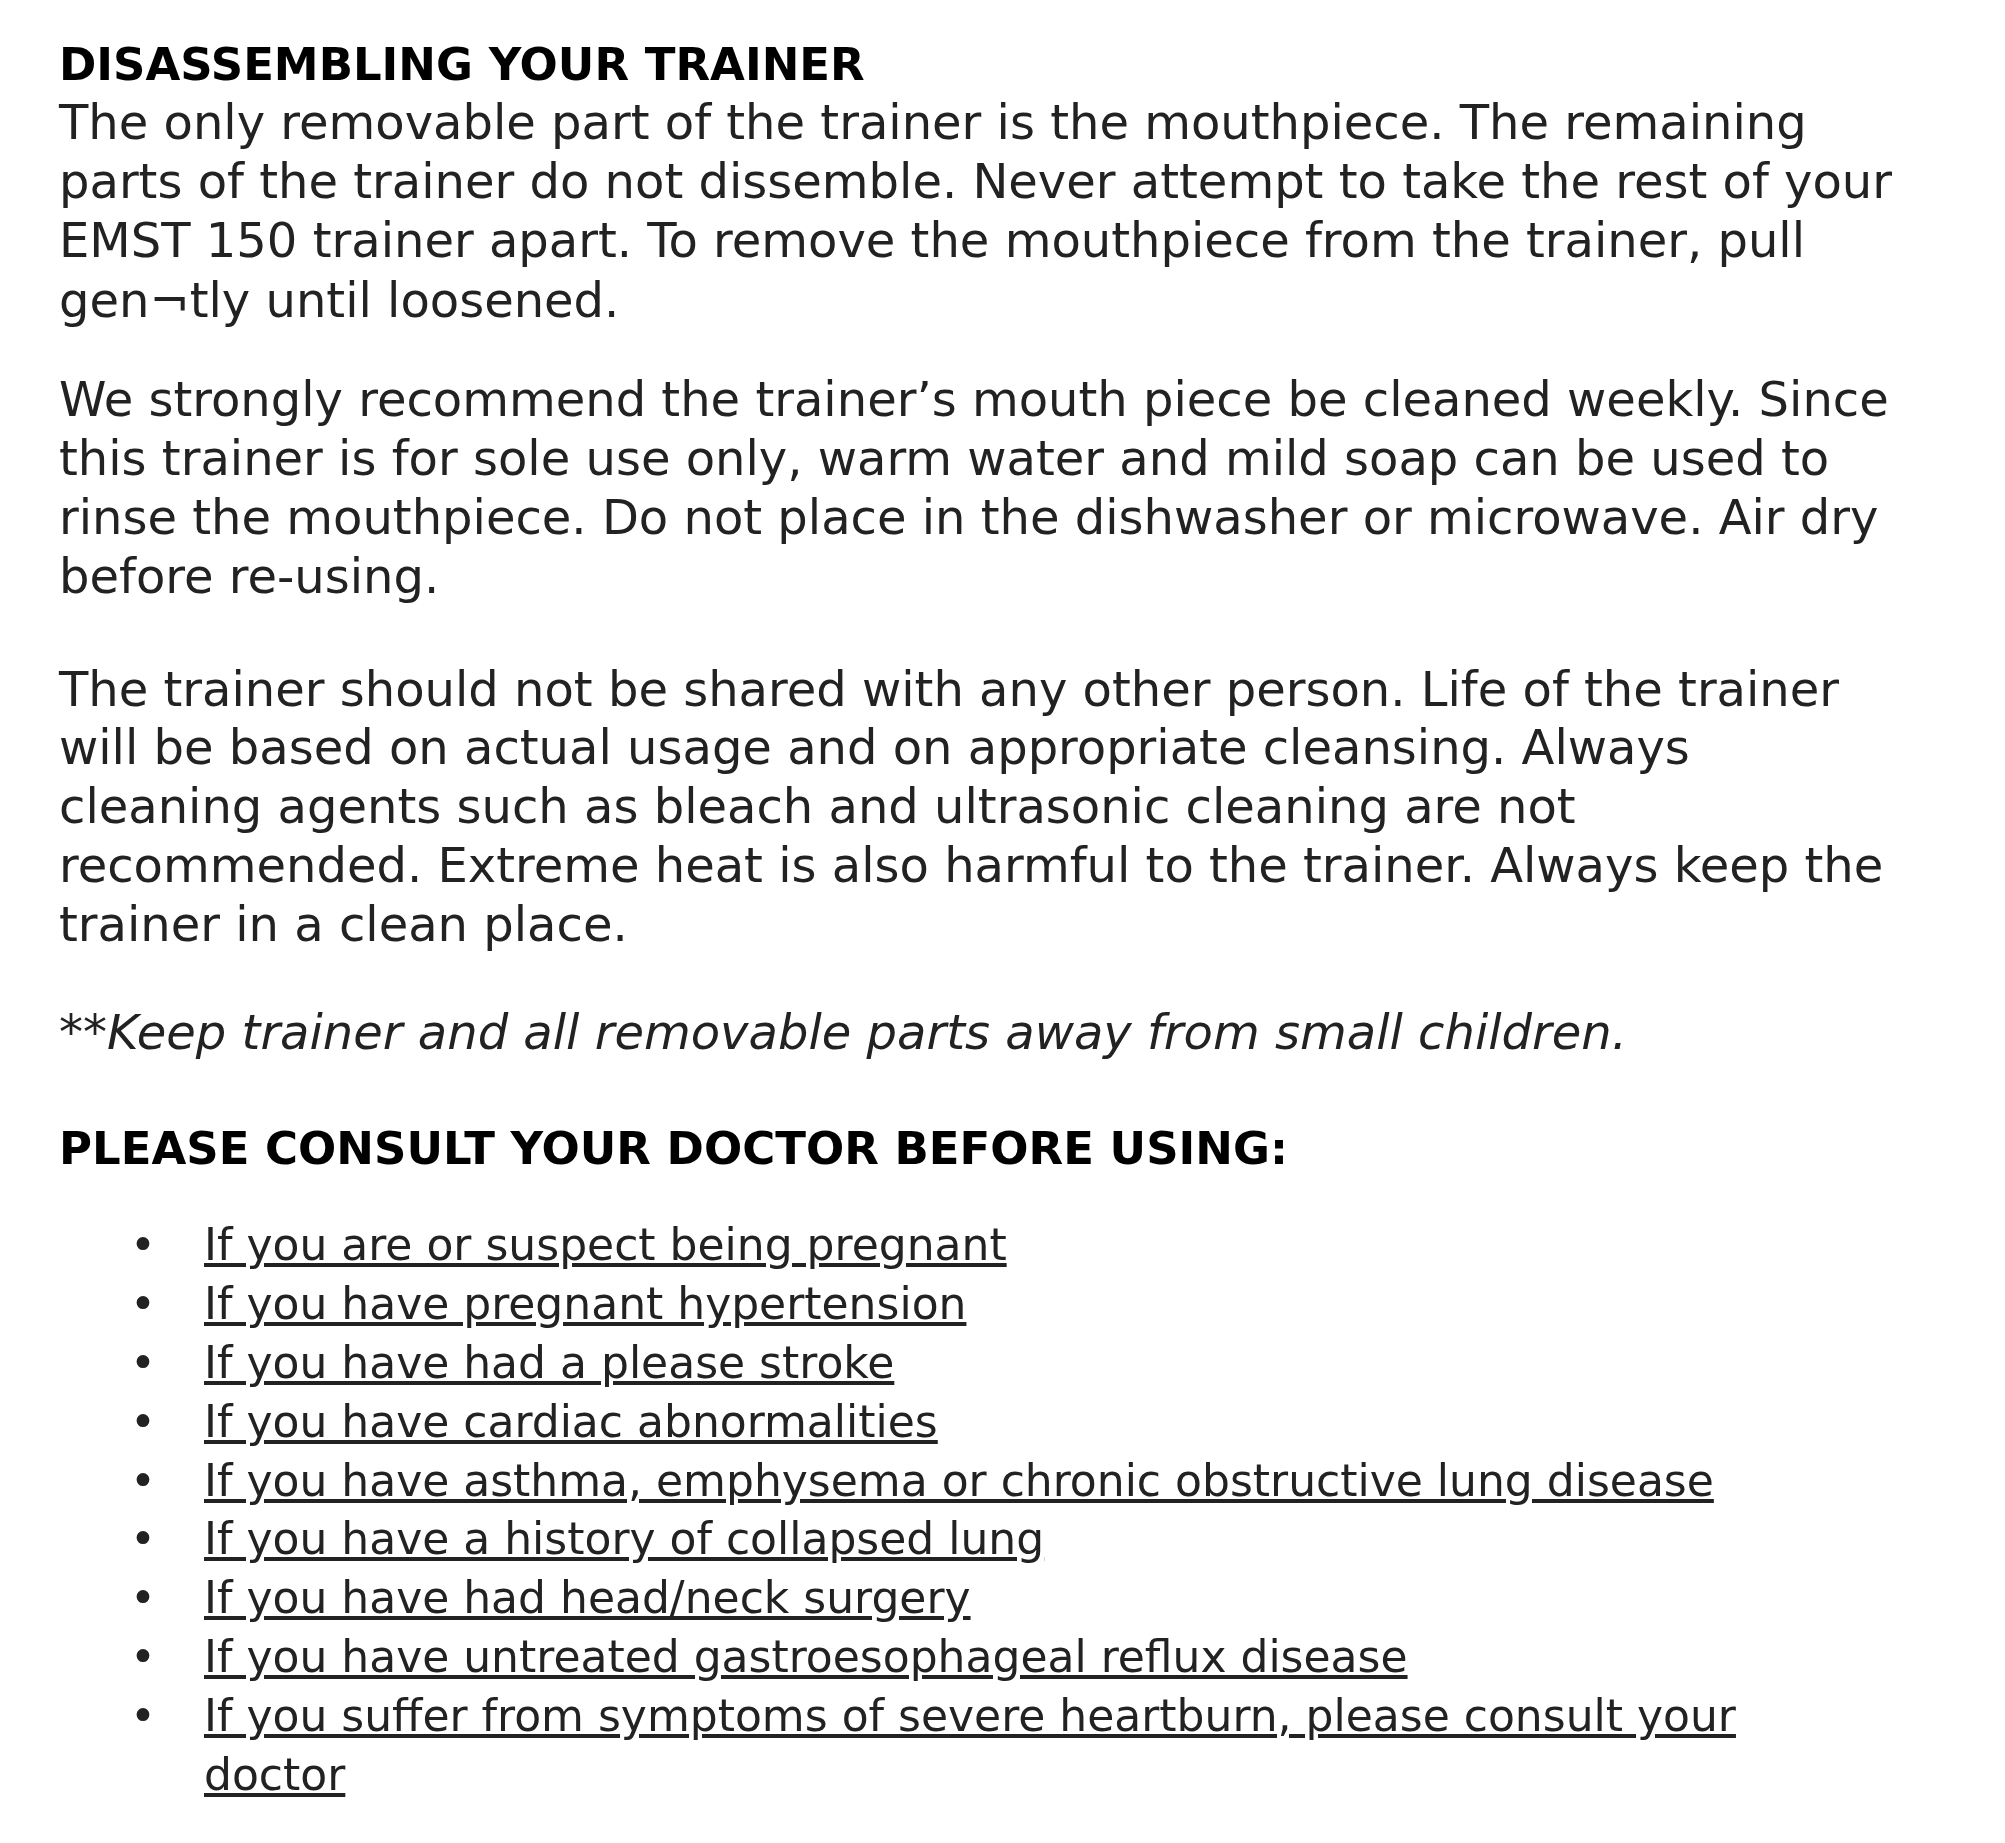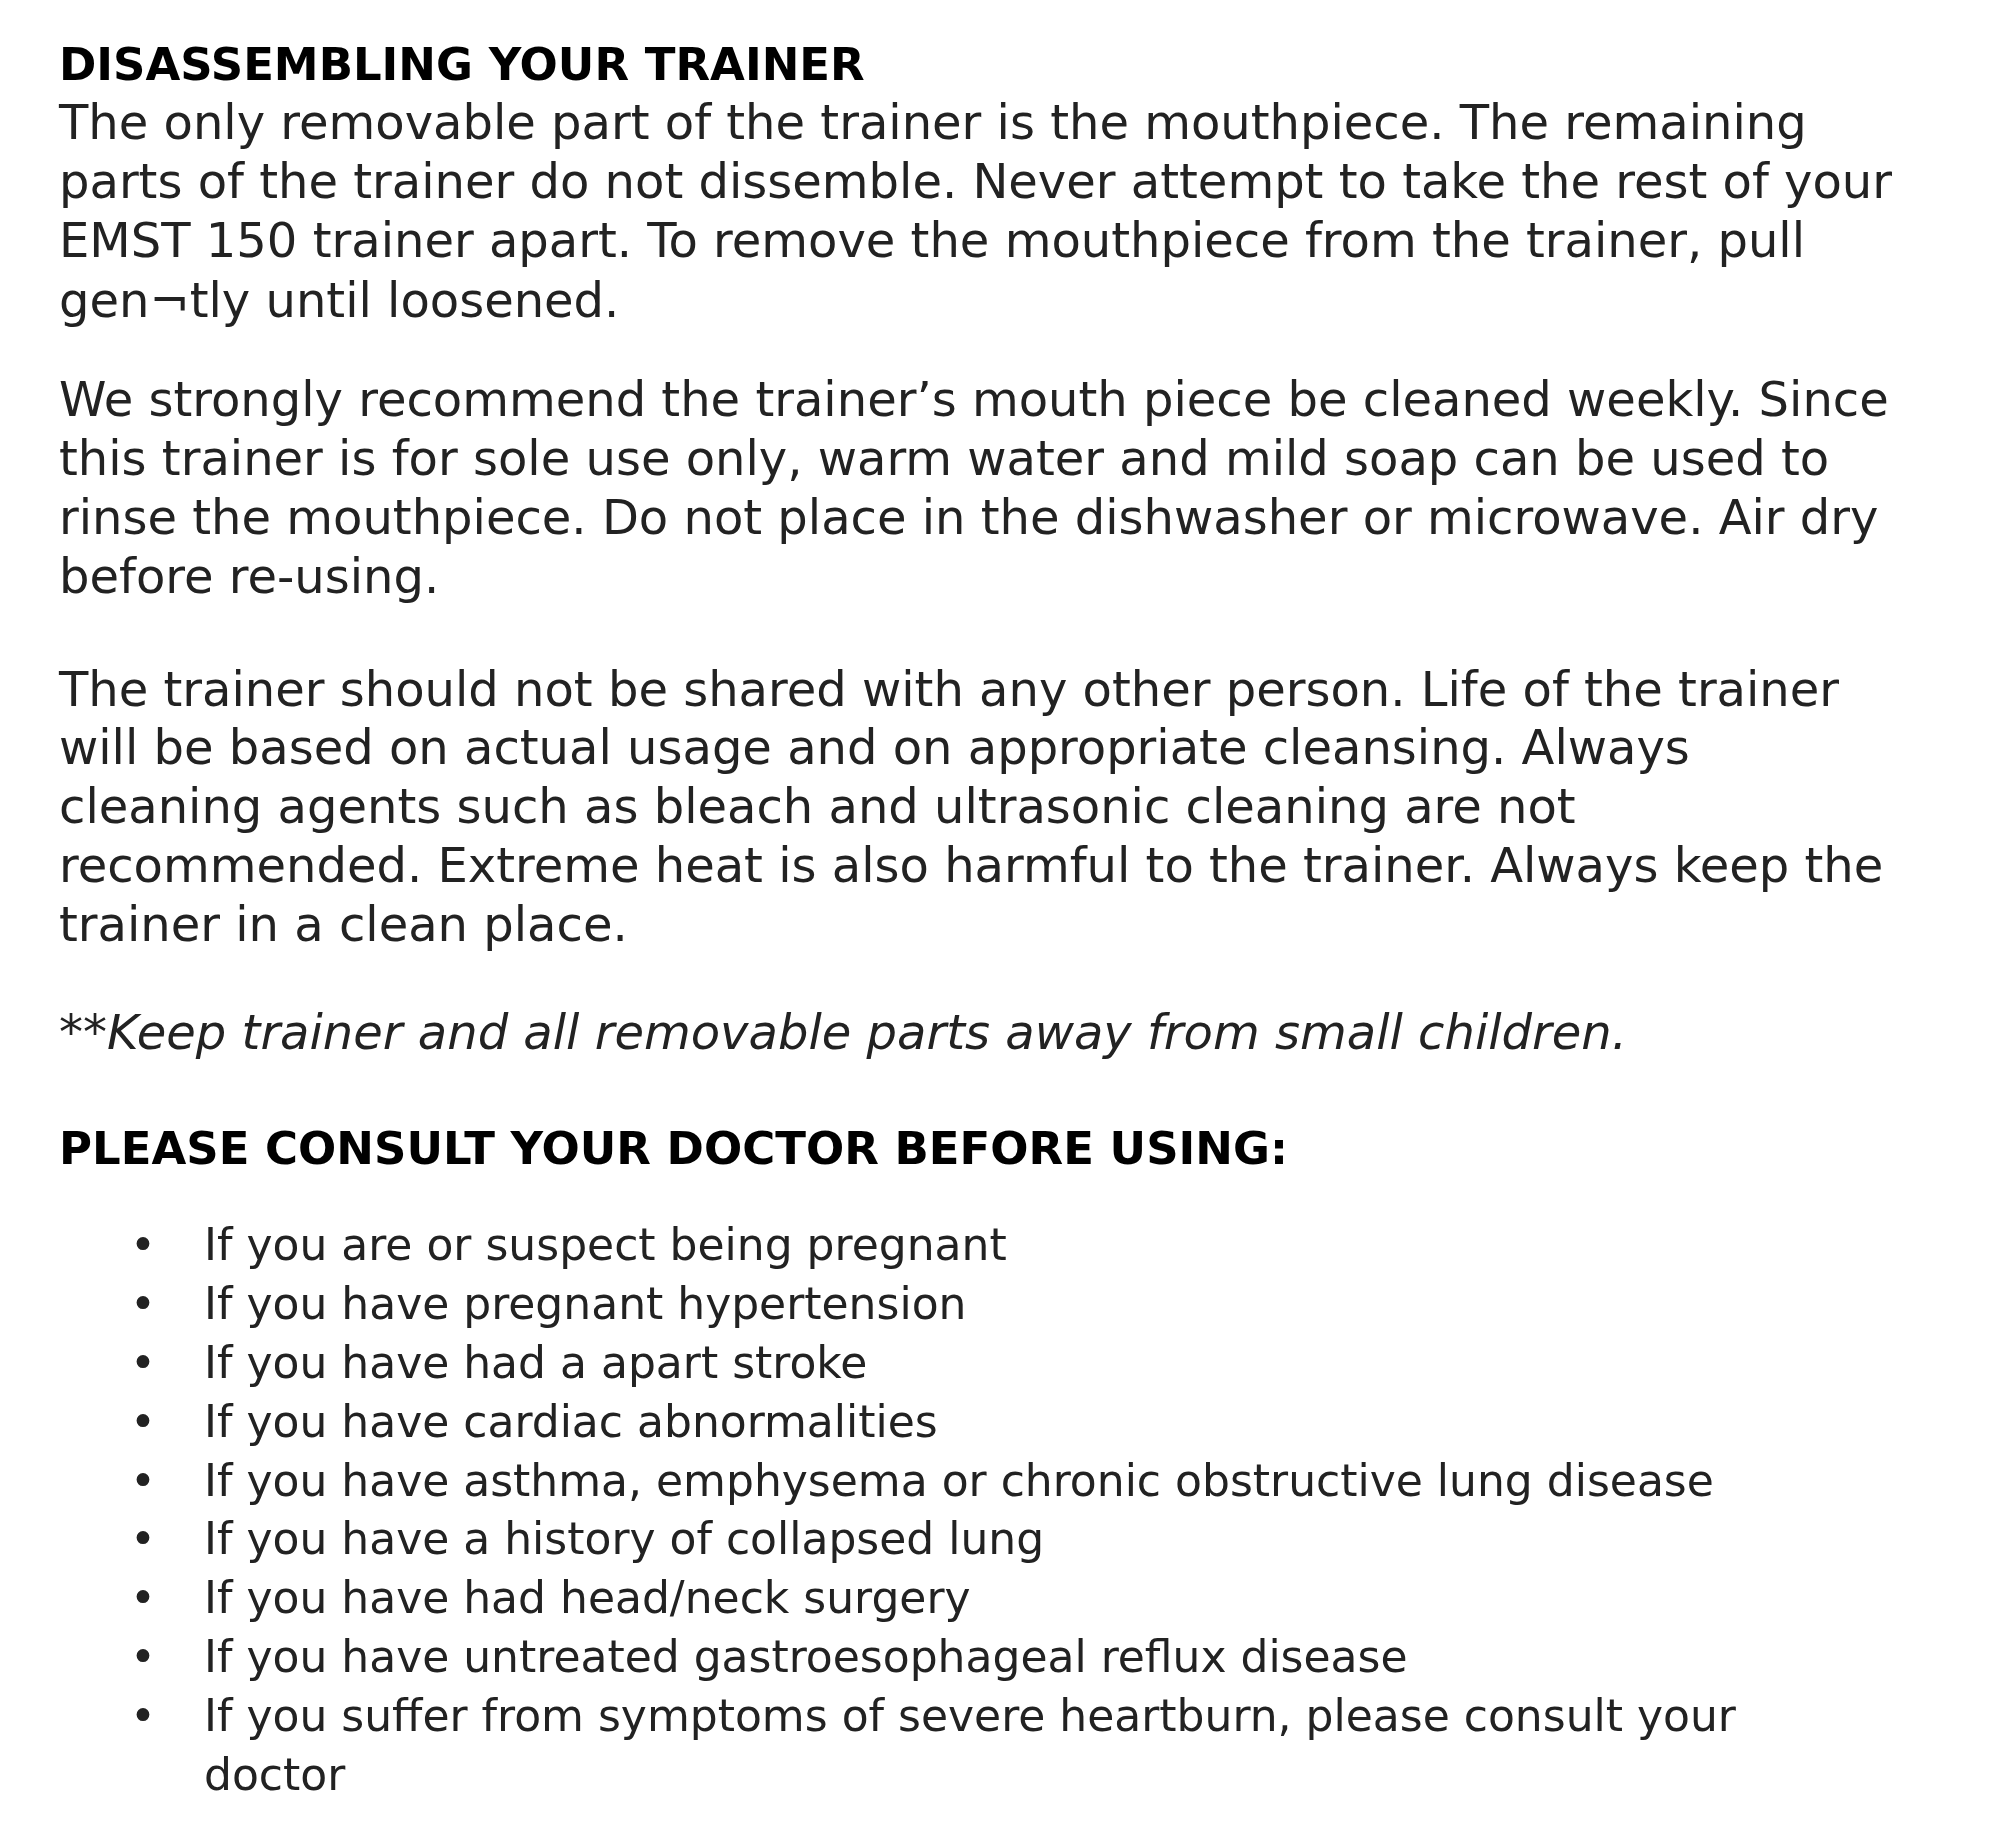--- a/index.html
+++ b/index.html
@@ -2,21 +2,21 @@
 <html><head>
 <meta charset="utf-8">
 <style>
   html, body { margin: 0; padding: 0; background: #ffffff; }
   body { width: 2005px; height: 1844px; position: relative; overflow: hidden;
          font-family: "DejaVu Sans", "Liberation Sans", sans-serif; color: #222222; }
   .line { position: absolute; left: 59px; white-space: nowrap; font-size: 48px; line-height: 59px; height: 59px; }
   .heading { font-weight: bold; color: #000000; font-size: 45px; }
   .italic { font-style: italic; margin-top: 20px; }
   .bullet-dot { position: absolute; left: 130px; white-space: nowrap; font-size: 44px; line-height: 59px; height: 59px; }
-  .bullet-text { position: absolute; left: 204px; white-space: nowrap; font-size: 44px; line-height: 59px; height: 59px; }
+  .bullet-text { position: absolute; left: 204px; white-space: nowrap; font-size: 44px; line-height: 59px; height: 59px; text-decoration: underline; }
 </style>
 </head>
 <body>
 
 <div>
 
   <div class="line heading" style="top:35px">DISASSEMBLING YOUR TRAINER</div>
 
   <div>
     <div class="line" style="top:93px">The only removable part of the trainer is the mouthpiece. The remaining</div>
@@ -48,21 +48,21 @@
     <div>
       <span class="bullet-dot" style="top:1215px">•</span>
       <span class="bullet-text" style="top:1215px">If you are or suspect being pregnant</span>
     </div>
     <div>
       <span class="bullet-dot" style="top:1274px">•</span>
       <span class="bullet-text" style="top:1274px">If you have pregnant hypertension</span>
     </div>
     <div>
       <span class="bullet-dot" style="top:1333px">•</span>
-      <span class="bullet-text" style="top:1333px">If you have had a apart stroke</span>
+      <span class="bullet-text" style="top:1333px">If you have had a please stroke</span>
     </div>
     <div>
       <span class="bullet-dot" style="top:1392px">•</span>
       <span class="bullet-text" style="top:1392px">If you have cardiac abnormalities</span>
     </div>
     <div>
       <span class="bullet-dot" style="top:1451px">•</span>
       <span class="bullet-text" style="top:1451px">If you have asthma, emphysema or chronic obstructive lung disease</span>
     </div>
     <div>

